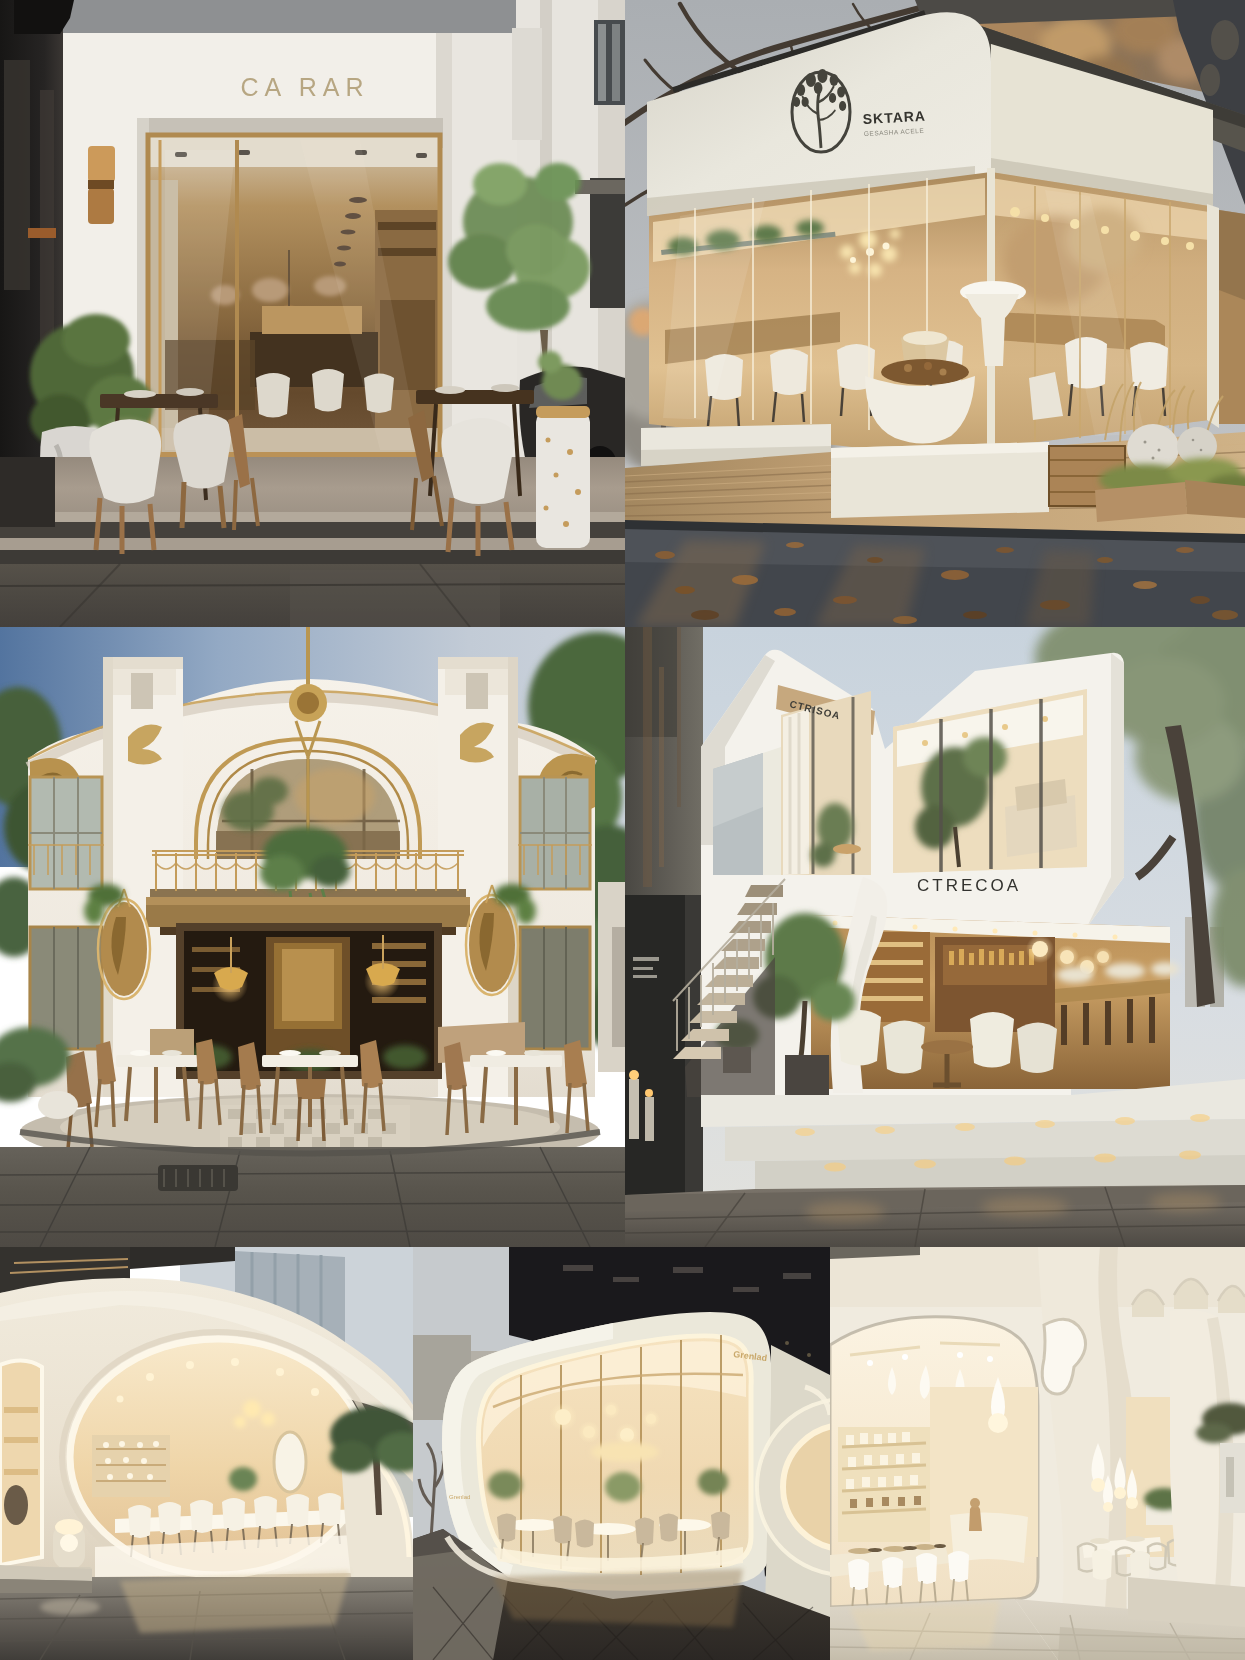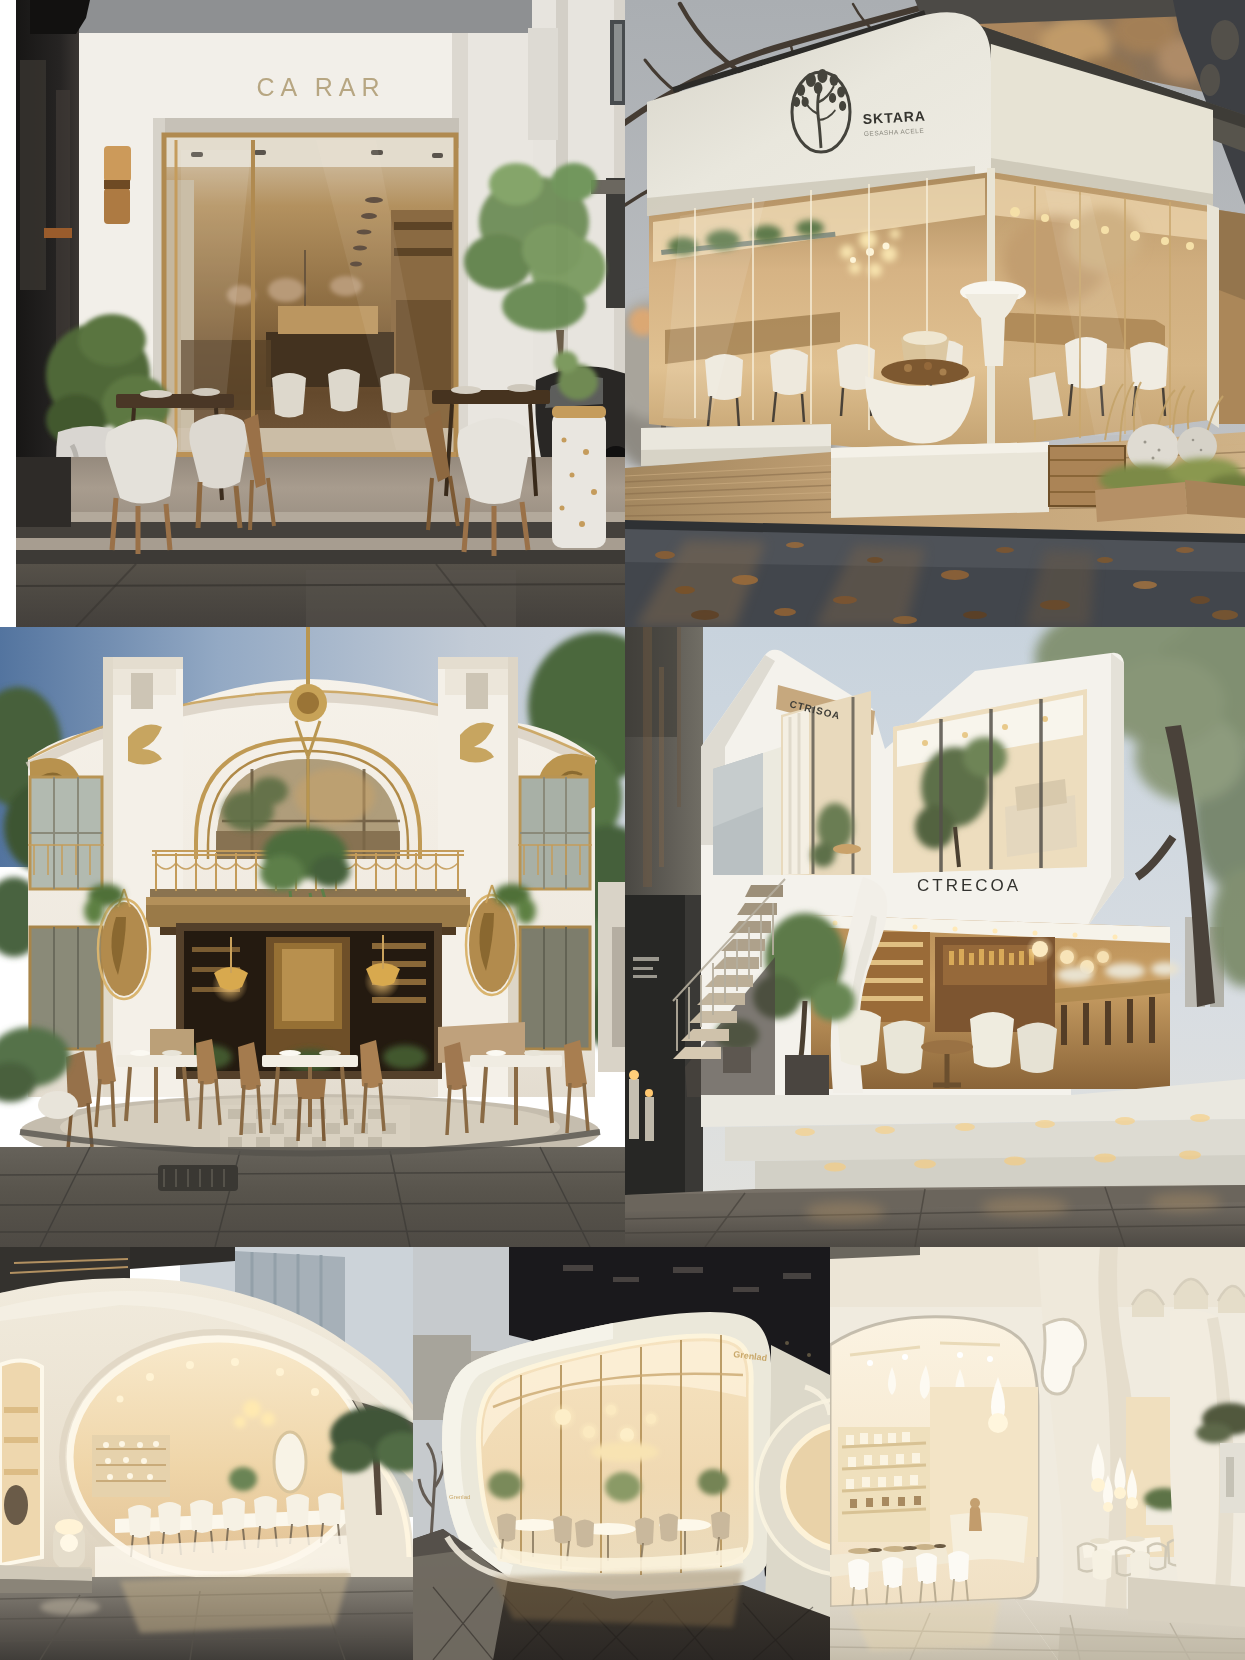--- a/index.html
+++ b/index.html
@@ -3,21 +3,21 @@
 <meta charset="utf-8">
 <style>
 html,body{margin:0;padding:0;background:#ffffff;}
 #canvas{position:relative;width:1245px;height:1660px;overflow:hidden;font-family:"Liberation Sans",sans-serif;background:#fff;}
 .panel{position:absolute;line-height:0;}
 </style>
 </head>
 <body>
 <div id="canvas">
 
-<div class="panel" style="left:0;top:0;width:592px;height:627px;padding-left:16px;">
+<div class="panel" style="left:0;top:0;width:592px;height:627px;">
 <svg width="625" height="627" viewBox="0 0 625 627">
 <defs>
 <linearGradient id="p1dark" x1="0" y1="0" x2="1" y2="0">
 <stop offset="0" stop-color="#171615"></stop>
             <stop offset="0.7" stop-color="#262423"></stop>
             <stop offset="1" stop-color="#3a3633"></stop>
 </linearGradient>
 <linearGradient id="p1int" x1="0" y1="0" x2="0" y2="1">
 <stop offset="0" stop-color="#d5c7b0"></stop>
             <stop offset="0.22" stop-color="#b3915f"></stop>

